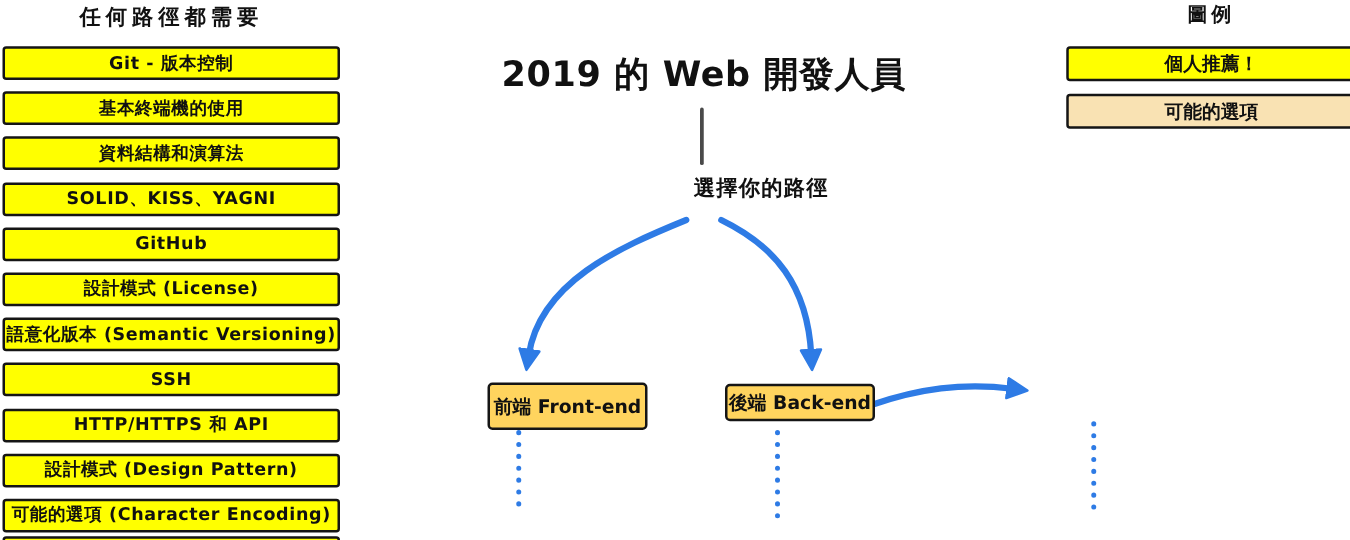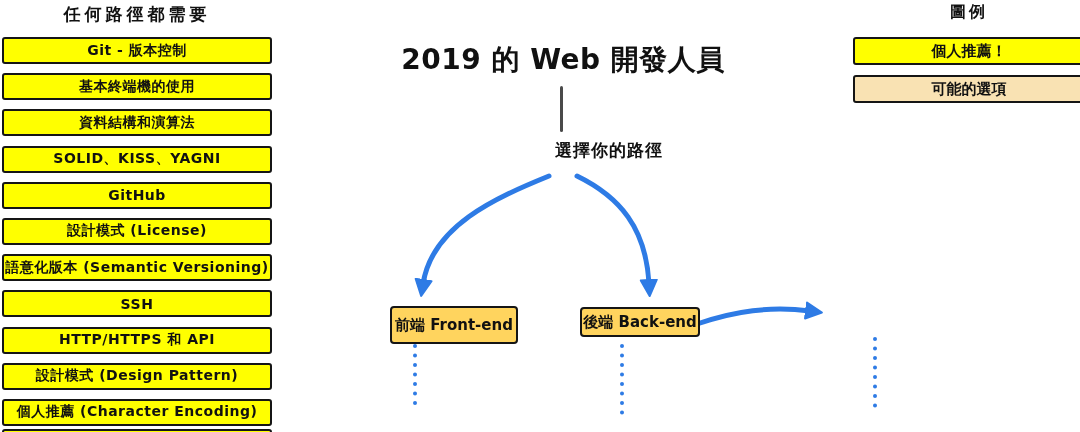--- a/index.html
+++ b/index.html
@@ -77,21 +77,21 @@
     <div class="ybox">Git - 版本控制</div>
     <div class="ybox">基本終端機的使用</div>
     <div class="ybox">資料結構和演算法</div>
     <div class="ybox">SOLID、KISS、YAGNI</div>
     <div class="ybox">GitHub</div>
     <div class="ybox">設計模式 (License)</div>
     <div class="ybox">語意化版本 (Semantic Versioning)</div>
     <div class="ybox">SSH</div>
     <div class="ybox">HTTP/HTTPS 和 API</div>
     <div class="ybox">設計模式 (Design Pattern)</div>
-    <div class="ybox">個人推薦 (Character Encoding)</div>
+    <div class="ybox">可能的選項 (Character Encoding)</div>
     <div class="ybox partial"></div>
   </div>
 
   <div class="title">2019 的 Web 開發人員</div>
   <div class="vline"></div>
   <div class="subtitle">選擇你的路徑</div>
 
   <div class="pbox frontend">前端 Front-end</div>
   <div class="pbox backend">後端 Back-end</div>
 

